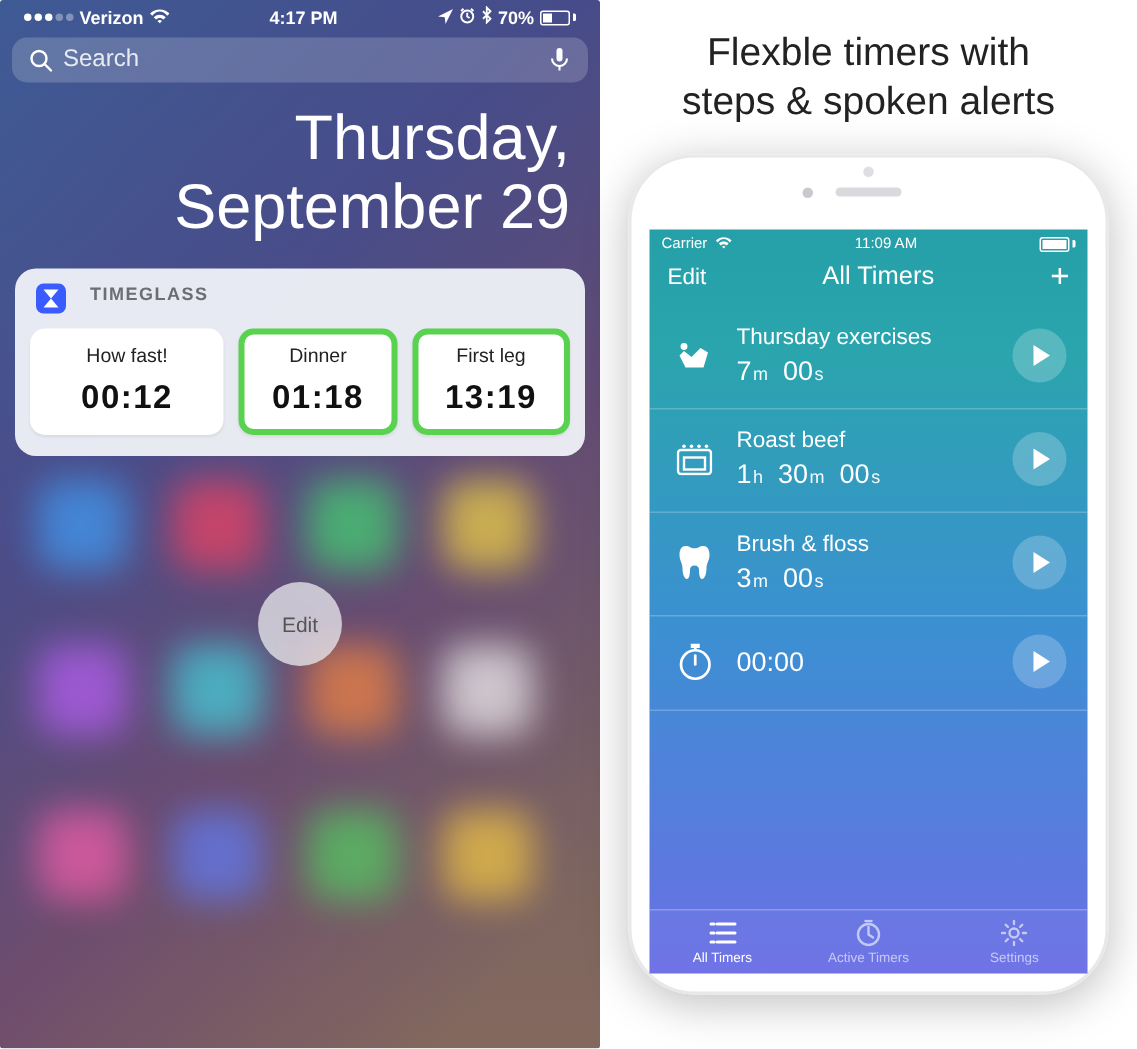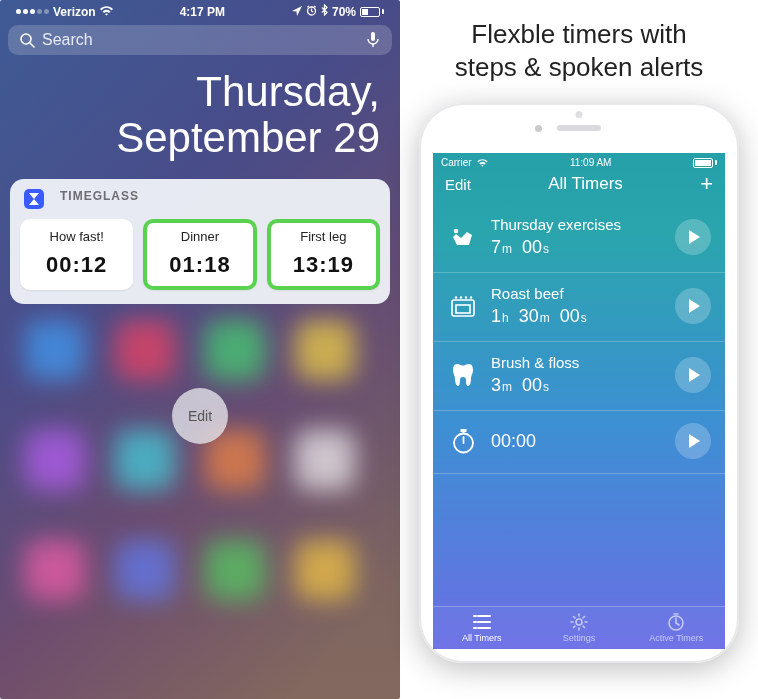--- a/index.html
+++ b/index.html
@@ -48,21 +48,21 @@
   .widget-card { margin:10px 10px 0; background:rgba(240,242,248,.95); border-radius:14px; padding:10px 10px 14px; color:#333; }
   .widget-head { display:flex; gap:16px; margin-bottom:10px; padding-left:4px;}
   .app-icon { width:20px; height:20px; border-radius:5px; background:#3a5bff; display:flex; align-items:center; justify-content:center; }
   .hourglass { width:10px; height:12px; position:relative; }
   .hourglass::before, .hourglass::after { content:""; position:absolute; left:0; width:0; height:0; border-left:5px solid transparent; border-right:5px solid transparent; }
   .hourglass::before{ top:0; border-top:6px solid #fff; }
   .hourglass::after{ bottom:0; border-bottom:6px solid #fff; }
   .widget-title { font-size:12px; letter-spacing:1px; color:#6d6d74; font-weight:600; }
 
   .timer-row { display:flex; gap:10px; }
-  .timer-tile { flex:1; background:#fff; border-radius:10px; padding:10px 6px 12px; text-align:center; box-shadow:0 1px 2px rgba(0,0,0,.07);}
+  .timer-tile { flex:1; background:#fff; border-radius:10px; padding:10px 18px 12px; text-align:center; box-shadow:0 1px 2px rgba(0,0,0,.07);}
   .timer-tile.running { border:4px solid #58d24f; padding:6px 2px 8px;}
   .tile-label { font-size:13px; color:#222; margin-bottom:8px; white-space:nowrap; overflow:hidden; }
   .tile-time { font-size:22px; font-weight:700; color:#111; letter-spacing:1px; }
 
   .edit-pill { position:absolute; left:50%; transform:translateX(-50%); top:388px; width:56px; height:56px; border-radius:50%; background:rgba(230,230,235,.78); display:flex; align-items:center; justify-content:center; font-size:14px; color:#555; backdrop-filter: blur(4px); }
 
   
   .promo-title { font-size:26px; color:#222; text-align:center; line-height:1.25; font-weight:400; margin-bottom:20px; }
 
   .phone { width:320px; height:560px; background:#fff; border-radius:44px; box-shadow:0 6px 30px rgba(0,0,0,.25), inset 0 0 0 2px #e8e8ea; padding:50px 14px 14px; position:relative; display:flex; flex-direction:column; }
@@ -310,31 +310,31 @@
             <div class="tab-icon" style="color:#fff">
               <svg width="20" height="16" viewBox="0 0 20 16">
                 <path d="M2 2h2M6 2h12M2 8h2M6 8h12M2 14h2M6 14h12" stroke="currentColor" stroke-width="2" stroke-linecap="round"></path>
               </svg>
             </div>
             <div>All Timers</div>
           </div>
           <div class="tab">
             <div class="tab-icon" style="color:rgba(255,255,255,.6)">
               <svg width="18" height="18" viewBox="0 0 18 18">
-                <circle cx="9" cy="9" r="3" fill="none" stroke="currentColor" stroke-width="1.6"></circle>
-                <path d="M9 1v2M9 15v2M1 9h2M15 9h2M3.5 3.5l1.4 1.4M13.1 13.1l1.4 1.4M14.5 3.5l-1.4 1.4M4.9 13.1l-1.4 1.4" stroke="currentColor" stroke-width="1.6" stroke-linecap="round"></path>
-              </svg>
-            </div>
-            <div>Settings</div>
+                <circle cx="9" cy="10" r="7" fill="none" stroke="currentColor" stroke-width="1.6"></circle>
+                <path d="M9 5v5l3 2M7 1h4" stroke="currentColor" stroke-width="1.6" fill="none" stroke-linecap="round"></path>
+              </svg>
+            </div>
+            <div>Active Timers</div>
           </div>
           <div class="tab">
             <div class="tab-icon" style="color:rgba(255,255,255,.6)">
               <svg width="18" height="18" viewBox="0 0 18 18">
-                <circle cx="9" cy="10" r="7" fill="none" stroke="currentColor" stroke-width="1.6"></circle>
-                <path d="M9 5v5l3 2M7 1h4" stroke="currentColor" stroke-width="1.6" fill="none" stroke-linecap="round"></path>
-              </svg>
-            </div>
-            <div>Active Timers</div>
+                <circle cx="9" cy="9" r="3" fill="none" stroke="currentColor" stroke-width="1.6"></circle>
+                <path d="M9 1v2M9 15v2M1 9h2M15 9h2M3.5 3.5l1.4 1.4M13.1 13.1l1.4 1.4M14.5 3.5l-1.4 1.4M4.9 13.1l-1.4 1.4" stroke="currentColor" stroke-width="1.6" stroke-linecap="round"></path>
+              </svg>
+            </div>
+            <div>Settings</div>
           </div>
         </div>
     </div>
   </div>
 </div>
 
 </body></html>

